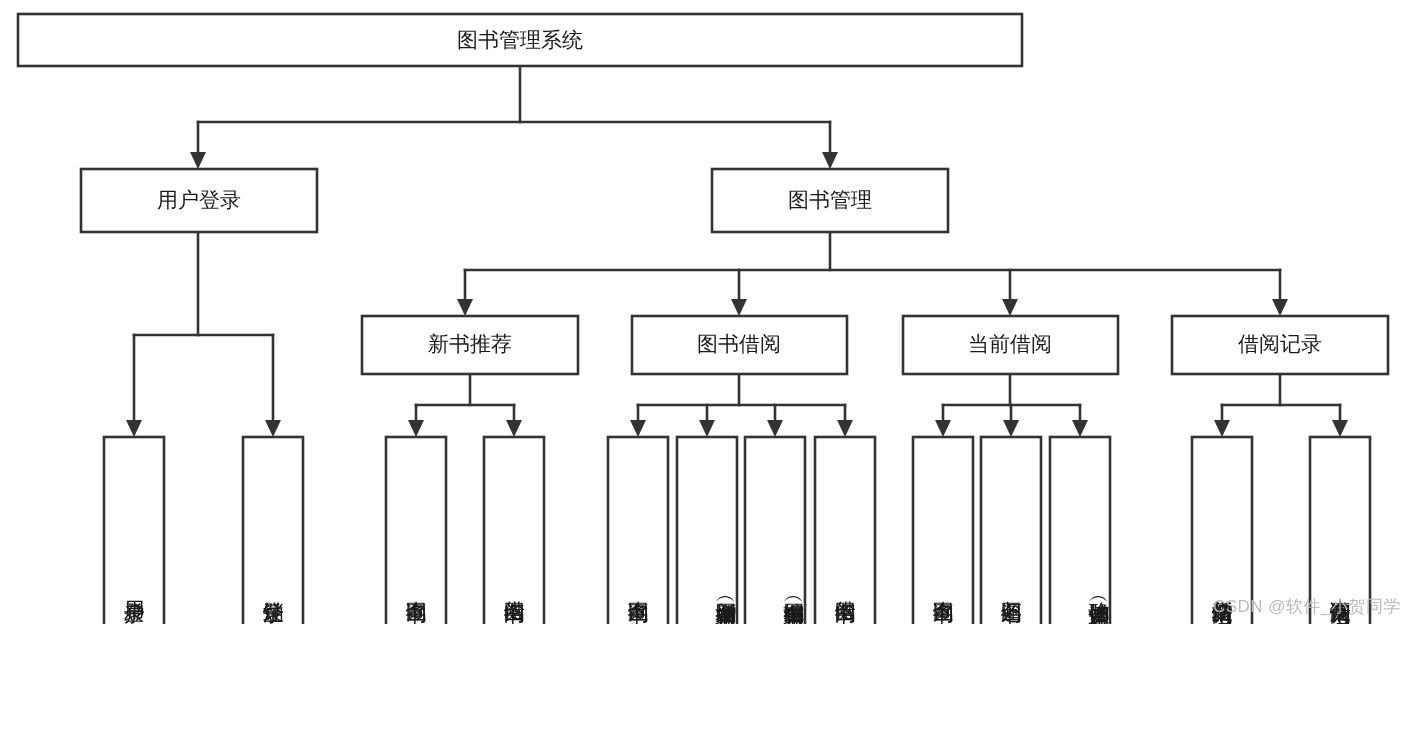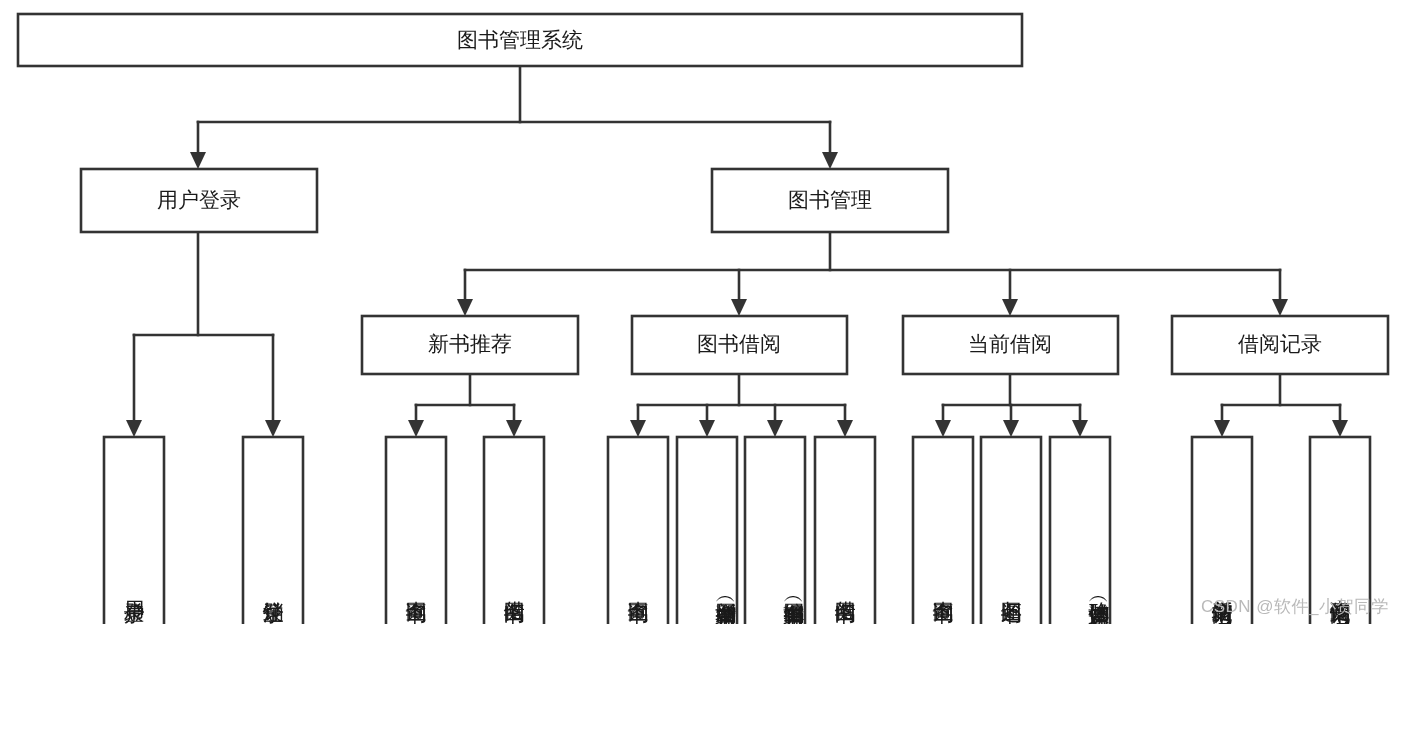--- a/index.html
+++ b/index.html
@@ -59,21 +59,21 @@
     letter-spacing: 1px;
     display: flex;
     align-items: center;
     justify-content: center;
     white-space: nowrap;
     box-sizing: border-box;
     pointer-events: none;
   }
   .watermark {
     position: absolute;
-    right: 16px;
+    right: 4px;
     bottom: 6px;
     font-family: "Liberation Sans", "DejaVu Sans", sans-serif;
     font-size: 17px;
     color: #b9b9b9;
     letter-spacing: 0.5px;
     white-space: nowrap;
   }
 </style>
 </head>
 <body>

